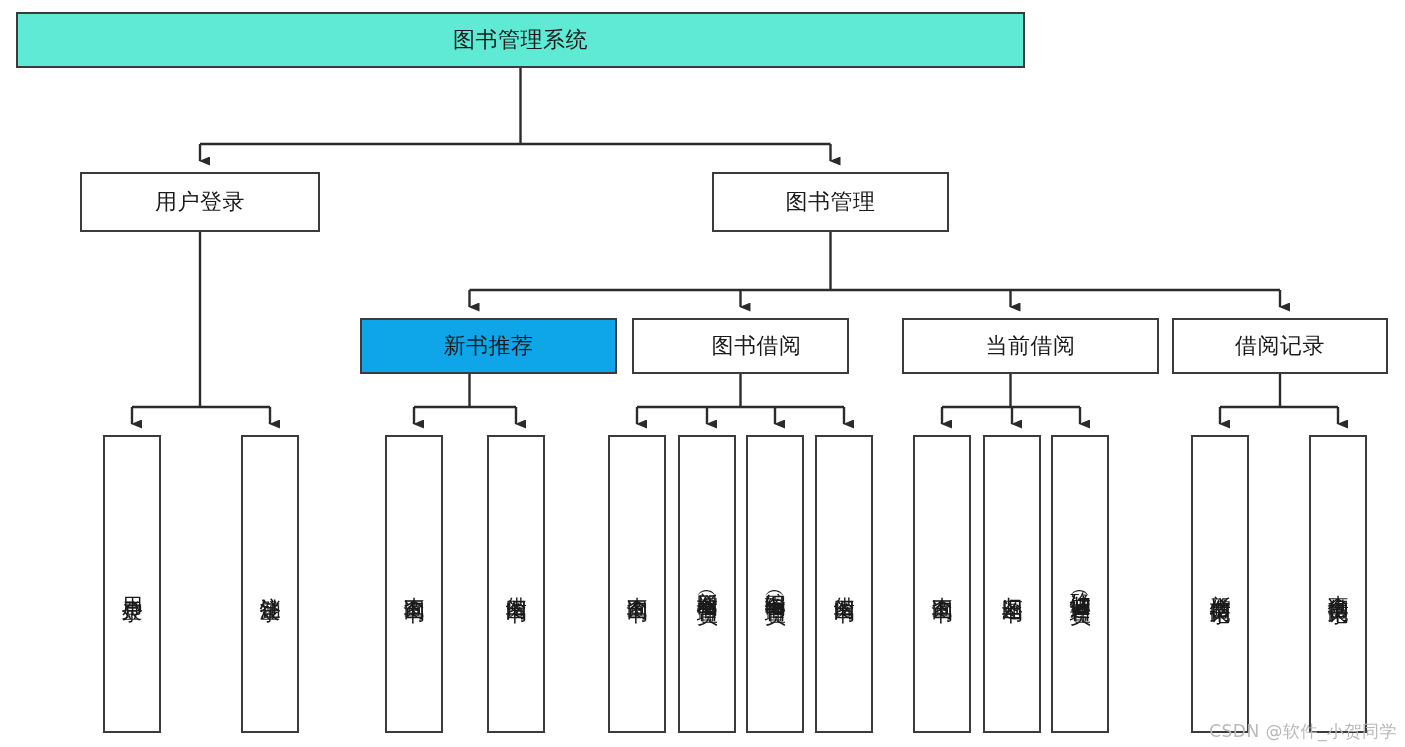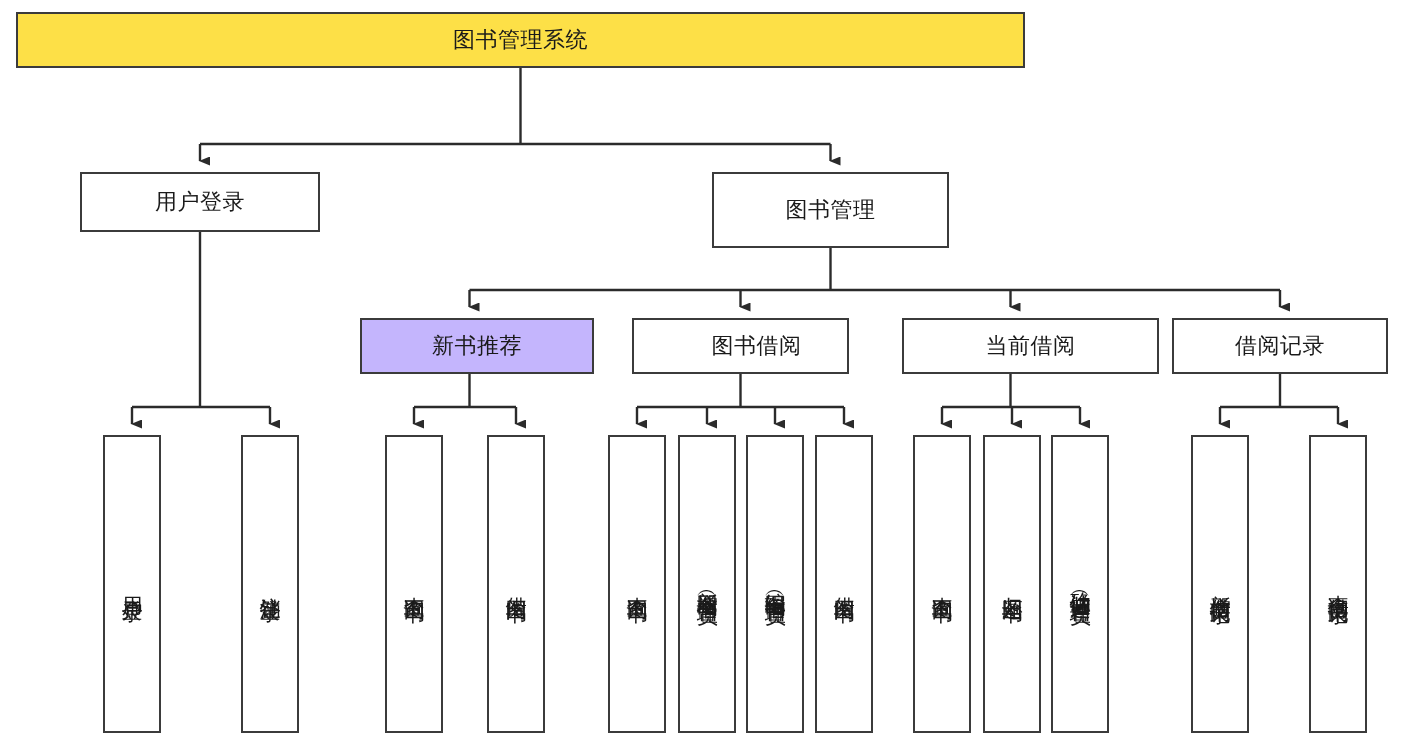--- a/index.html
+++ b/index.html
@@ -105,30 +105,30 @@
         <path d="M1012,407 L1012,424" marker-end="url(#arrowhead)"></path>
         <path d="M1080,407 L1080,424" marker-end="url(#arrowhead)"></path>
         <path d="M1280,374 L1280,407"></path>
         <path d="M1220,407 L1338,407"></path>
         <path d="M1220,407 L1220,424" marker-end="url(#arrowhead)"></path>
         <path d="M1338,407 L1338,424" marker-end="url(#arrowhead)"></path>
       </g>
   </svg>
 
   <div id="nodes">
-      <div class="node node-h" style="left: 16px; top: 12px; width: 1009px; height: 56px; border-color: rgb(59, 59, 59); background: #fde047;">
+      <div class="node node-h" style="left: 16px; top: 12px; width: 1009px; height: 56px; border-color: rgb(59, 59, 59); background: #5eead4;">
         <span>图书管理系统</span>
       </div>
       <div class="node node-h" style="left: 80px; top: 172px; width: 240px; height: 60px; border-color: rgb(59, 59, 59); background: rgb(255, 255, 255);">
         <span>用户登录</span>
       </div>
-      <div class="node node-h" style="left: 712px; top: 172px; width: 237px; height: 76px; border-color: rgb(59, 59, 59); background: rgb(255, 255, 255);">
+      <div class="node node-h" style="left: 712px; top: 172px; width: 237px; height: 60px; border-color: rgb(59, 59, 59); background: rgb(255, 255, 255);">
         <span>图书管理</span>
       </div>
-      <div class="node node-h" style="left: 360px; top: 318px; width: 234px; height: 56px; border-color: rgb(59, 59, 59); background: #c4b5fd;">
+      <div class="node node-h" style="left: 360px; top: 318px; width: 257px; height: 56px; border-color: rgb(59, 59, 59); background: #0ea5e9;">
         <span>新书推荐</span>
       </div>
       <div class="node node-h" style="left: 632px; top: 318px; width: 217px; height: 56px; border-color: rgb(59, 59, 59); background: rgb(255, 255, 255); padding-left: 32px;">
         <span>图书借阅</span>
       </div>
       <div class="node node-h" style="left: 902px; top: 318px; width: 257px; height: 56px; border-color: rgb(59, 59, 59); background: rgb(255, 255, 255);">
         <span>当前借阅</span>
       </div>
       <div class="node node-h" style="left: 1172px; top: 318px; width: 216px; height: 56px; border-color: rgb(59, 59, 59); background: rgb(255, 255, 255);">
         <span>借阅记录</span>
@@ -167,13 +167,14 @@
         <span class="vtext">确认归还（管理员）</span>
       </div>
       <div class="node node-v" style="left: 1191px; top: 435px; width: 58px; height: 298px; border-color: rgb(59, 59, 59); background: rgb(255, 255, 255);">
         <span class="vtext">新增借阅记录</span>
       </div>
       <div class="node node-v" style="left: 1309px; top: 435px; width: 58px; height: 298px; border-color: rgb(59, 59, 59); background: rgb(255, 255, 255);">
         <span class="vtext">查询借阅记录</span>
       </div>
     </div>
 
+  <div id="watermark">CSDN @软件_小贺同学</div>
 </div>
 
 </body></html>

